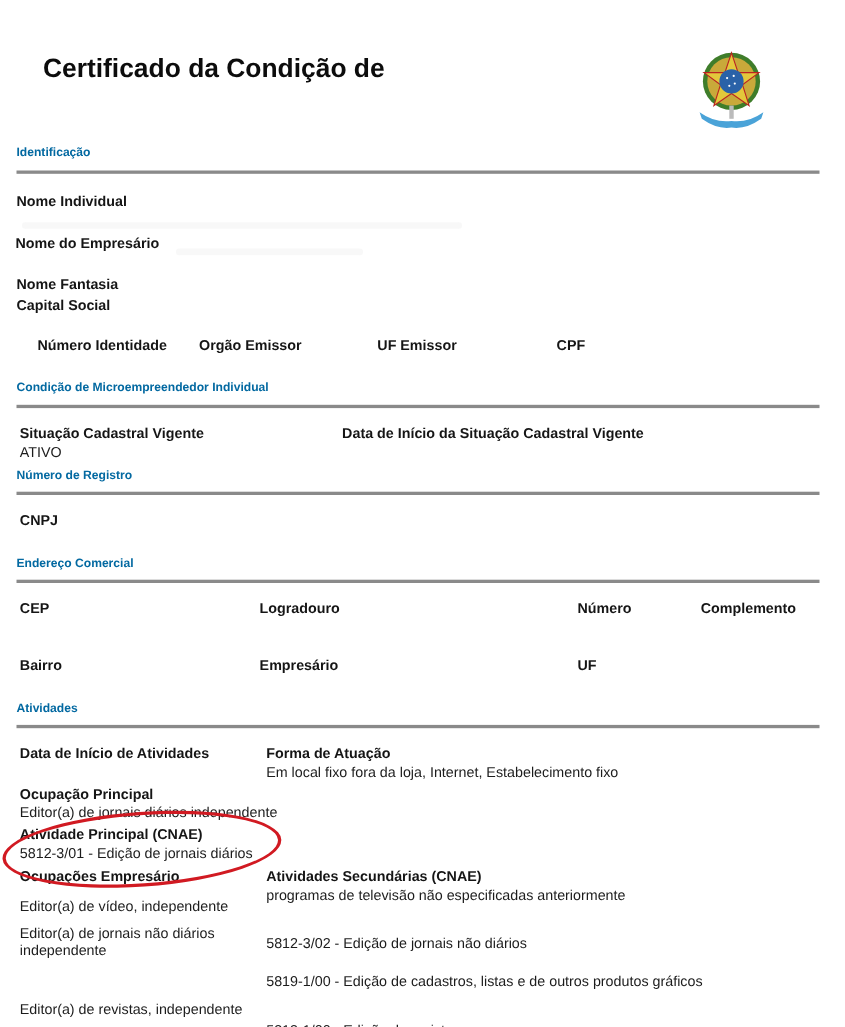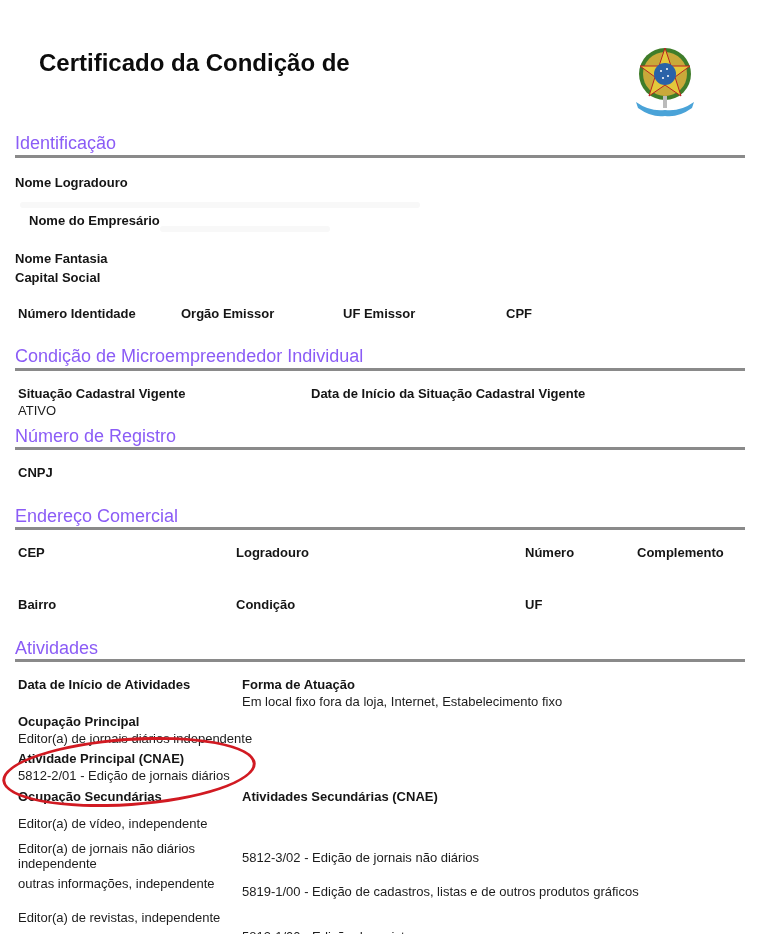--- a/index.html
+++ b/index.html
@@ -1,20 +1,20 @@
 <!DOCTYPE html>
 <html><head>
 <meta charset="utf-8">
 <style>
   * { box-sizing: border-box; margin: 0; padding: 0; }
   html, body { width: 768px; height: 934px; background: #ffffff; overflow: hidden; }
   body { position: relative; font-family: "Liberation Sans", sans-serif; color: #111; }
   .abs { position: absolute; }
   .title { left: 15px; top: 48px; font-size: 24px; font-weight: bold; line-height: 30px; color: #0c0c0c; margin-left: 24px; }
-  .section { left: 15px; font-size: 18px; font-weight: normal; color: #8b5cf6; }
+  .section { left: 15px; font-size: 11px; font-weight: bold; color: #0369a1; }
   .rule { left: 15px; width: 730px; height: 3px; background: #8a8a8a; }
   .lbl { font-size: 13px; font-weight: bold; color: #151515; }
   .val { font-size: 13px; color: #1c1c1c; }
   .emblem { left: 630px; top: 40px; width: 70px; height: 80px; }
   .ellipse { left: 2px; top: 738px; width: 254px; height: 68px; border: 3px solid #d11a22; border-radius: 50%; transform: rotate(-4deg); }
   .redact { background: #f4f4f4; height: 6px; border-radius: 3px; opacity: 0.6; }
 </style>
 </head>
 <body>
 
@@ -33,28 +33,28 @@
     <circle cx="38" cy="36" r="1" fill="#fff"></circle>
       <circle cx="33" cy="38" r="1" fill="#fff"></circle>
     <rect x="33" y="56" width="4" height="12" fill="#bbb"></rect>
     <path d="M6,62 Q20,72 35,70 Q50,72 64,62 L62,68 Q48,78 35,76 Q22,78 8,68 Z" fill="#4aa3d8"></path>
   </svg>
 </div>
 
 <div class="abs section" style="top:133px">Identificação</div>
 <div class="abs rule" style="top:155px"></div>
 
-<div class="abs lbl" style="left:15px;top:175px">Nome Logradouro</div>
+<div class="abs lbl" style="left:15px;top:175px">Nome Individual</div>
 <div class="abs redact" style="left:20px;top:202px;width:400px"></div>
-<div class="abs lbl" style="left:29px;top:213px">Nome do Empresário</div>
+<div class="abs lbl" style="left:14px;top:213px">Nome do Empresário</div>
 <div class="abs redact" style="left:160px;top:226px;width:170px"></div>
 <div class="abs lbl" style="left:15px;top:251px">Nome Fantasia</div>
 <div class="abs lbl" style="left:15px;top:270px">Capital Social</div>
 
-<div class="abs lbl" style="left:18px;top:306px">Número Identidade</div>
+<div class="abs lbl" style="left:34px;top:306px">Número Identidade</div>
 <div class="abs lbl" style="left:181px;top:306px">Orgão Emissor</div>
 <div class="abs lbl" style="left:343px;top:306px">UF Emissor</div>
 <div class="abs lbl" style="left:506px;top:306px">CPF</div>
 
 <div class="abs section" style="top:346px">Condição de Microempreendedor Individual</div>
 <div class="abs rule" style="top:368px"></div>
 <div class="abs lbl" style="left:18px;top:386px">Situação Cadastral Vigente</div>
 <div class="abs val" style="left:18px;top:403px">ATIVO</div>
 <div class="abs lbl" style="left:311px;top:386px">Data de Início da Situação Cadastral Vigente</div>
 
@@ -62,50 +62,50 @@
 <div class="abs rule" style="top:447px"></div>
 <div class="abs lbl" style="left:18px;top:465px">CNPJ</div>
 
 <div class="abs section" style="top:506px">Endereço Comercial</div>
 <div class="abs rule" style="top:527px"></div>
 <div class="abs lbl" style="left:18px;top:545px">CEP</div>
 <div class="abs lbl" style="left:236px;top:545px">Logradouro</div>
 <div class="abs lbl" style="left:525px;top:545px">Número</div>
 <div class="abs lbl" style="left:637px;top:545px">Complemento</div>
 <div class="abs lbl" style="left:18px;top:597px">Bairro</div>
-<div class="abs lbl" style="left:236px;top:597px">Condição</div>
+<div class="abs lbl" style="left:236px;top:597px">Empresário</div>
 <div class="abs lbl" style="left:525px;top:597px">UF</div>
 
 <div class="abs section" style="top:638px">Atividades</div>
 <div class="abs rule" style="top:659px"></div>
 
 <div class="abs lbl" style="left:18px;top:677px">Data de Início de Atividades</div>
 <div class="abs lbl" style="left:242px;top:677px">Forma de Atuação</div>
 <div class="abs val" style="left:242px;top:694px">Em local fixo fora da loja, Internet, Estabelecimento fixo</div>
 
 <div class="abs lbl" style="left:18px;top:714px">Ocupação Principal</div>
 <div class="abs val" style="left:18px;top:731px">Editor(a) de jornais diários independente</div>
 
 <div class="abs lbl" style="left:18px;top:751px">Atividade Principal (CNAE)</div>
-<div class="abs val" style="left:18px;top:768px">5812-2/01 - Edição de jornais diários</div>
+<div class="abs val" style="left:18px;top:768px">5812-3/01 - Edição de jornais diários</div>
 
-<div class="abs lbl" style="left:18px;top:789px">Ocupação Secundárias</div>
+<div class="abs lbl" style="left:18px;top:789px">Ocupações Empresário</div>
 <div class="abs lbl" style="left:242px;top:789px">Atividades Secundárias (CNAE)</div>
 
 <div class="abs val" style="left:18px;top:816px">Editor(a) de vídeo, independente</div>
 <div class="abs val" style="left:242px;top:806px">
+  <div>programas de televisão não especificadas anteriormente</div>
 </div>
 
 <div class="abs val" style="left:18px;top:841px">
   <div>Editor(a) de jornais não diários</div>
   <div>independente</div>
 </div>
 <div class="abs val" style="left:242px;top:850px">5812-3/02 - Edição de jornais não diários</div>
 
 <div class="abs val" style="left:18px;top:876px">
-  <div>outras informações, independente</div>
 </div>
 <div class="abs val" style="left:242px;top:884px">5819-1/00 - Edição de cadastros, listas e de outros produtos gráficos</div>
 
 <div class="abs val" style="left:18px;top:910px">Editor(a) de revistas, independente</div>
 <div class="abs val" style="left:242px;top:929px">5813-1/00 - Edição de revistas</div>
 
 <div class="abs ellipse"></div>
 
 </body></html>

